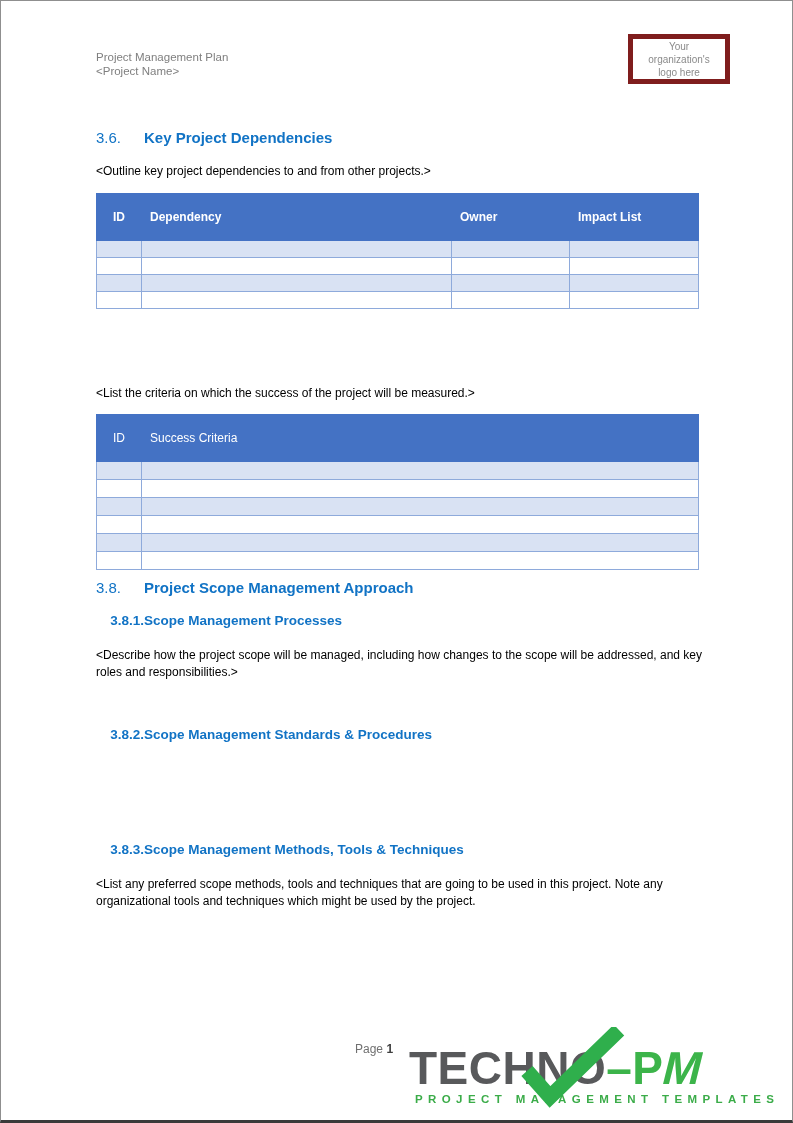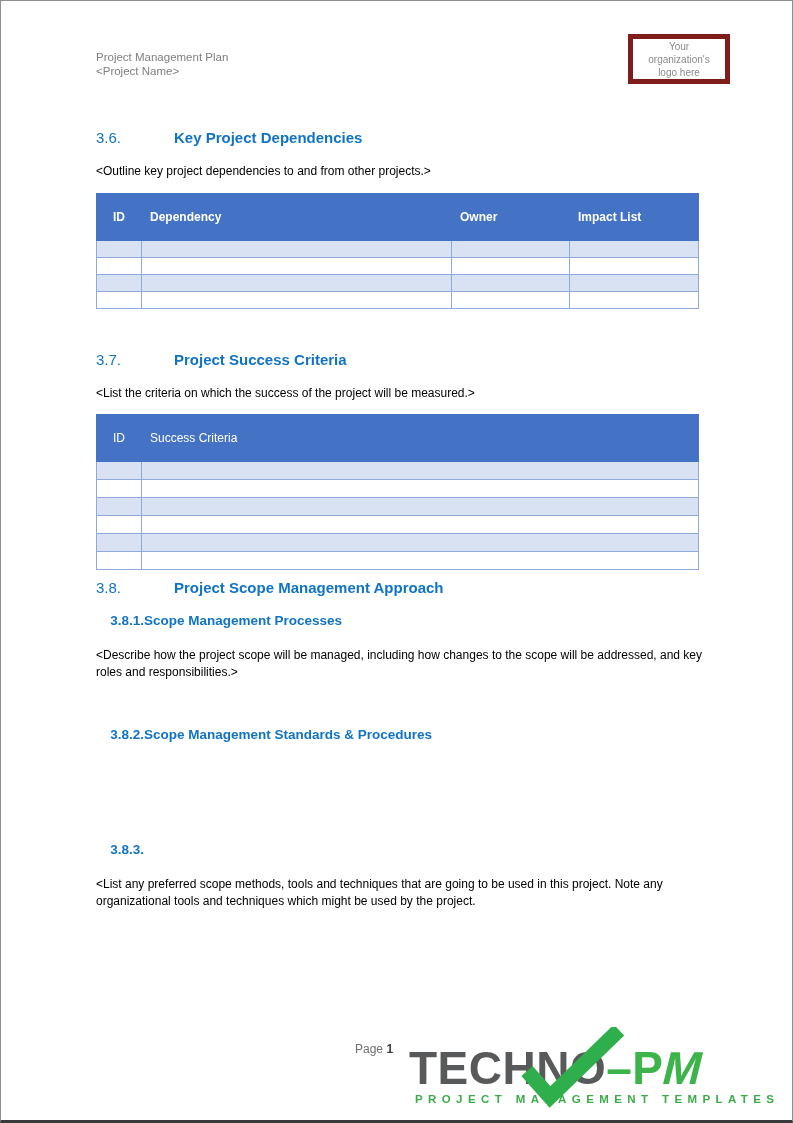--- a/index.html
+++ b/index.html
@@ -15,21 +15,21 @@
   
   #hdr { top:49px; left:95px; font-size:11.5px; line-height:1.25; color:#7f7f7f; }
   #logoBox {
     top:33px; left:627px; width:102px; height:50px;
     border:5px solid #7f1d1d; color:#8a8a8a; font-size:10px; line-height:1.3;
     display:flex; align-items:center; justify-content:center; text-align:center;
     padding:2px 12px;
   }
 
   
-  .h2 { left:95px; width:620px; display:flex; font-size:15px; color:#1173C5;gap:30px; }
+  .h2 { left:95px; width:620px; display:flex; font-size:15px; color:#1173C5; }
   .h2 .num { width:48px; font-weight:400; flex:0 0 48px; }
   .h2 .ttl { font-weight:700; }
   .h3 { left:95px; width:640px; display:flex; font-size:13.5px; color:#1173C5; font-weight:700;text-align:right; }
   .h3 .num { width:48px; flex:0 0 48px; }
   #h36 { top:128px; } #h37 { top:350px; } #h38 { top:578px; }
   #h381 { top:612px; } #h382 { top:726px; } #h383 { top:841px; }
 
   
   .para { left:95px; width:608px; font-size:12px; line-height:1.4; color:#000; }
   #p36 { top:162px; } #p37 { top:384px; }
@@ -118,24 +118,20 @@
         </tr>
         <tr>
           <td></td>
           <td></td>
           <td></td>
           <td></td>
         </tr>
       </tbody>
   </table>
 
-  <div class="abs h2" id="h37">
-    <span class="num">3.7.</span>
-    <span class="ttl">Project Success Criteria</span>
-  </div>
   <p class="abs para" id="p37">&lt;List the criteria on which the success of the project will be measured.&gt;</p>
 
   <table class="abs doc-table" id="t37">
     <colgroup>
       <col style="width:45px">
         <col style="width:557px">
     </colgroup>
     <thead>
       <tr>
         <th class="col-id">ID</th>
@@ -181,20 +177,21 @@
   </div>
   <p class="abs para" id="p381">&lt;Describe how the project scope will be managed, including how changes to the scope will be addressed, and key roles and responsibilities.&gt;</p>
 
   <div class="abs h3" id="h382">
     <span class="num">3.8.2.</span>
     <span class="ttl">Scope Management Standards &amp; Procedures</span>
   </div>
 
   <div class="abs h3" id="h383">
     <span class="num">3.8.3.</span>
+    <span class="ttl">Scope Management Methods, Tools &amp; Techniques</span>
   </div>
   <p class="abs para" id="p383">&lt;List any preferred scope methods, tools and techniques that are going to be used in this project. Note any organizational tools and techniques which might be used by the project.</p>
 
   <div class="abs" id="pageNum">
     <span>Page</span>
     <b>1</b>
   </div>
 
   <div class="abs" id="brand">
     <div class="wordmark">

